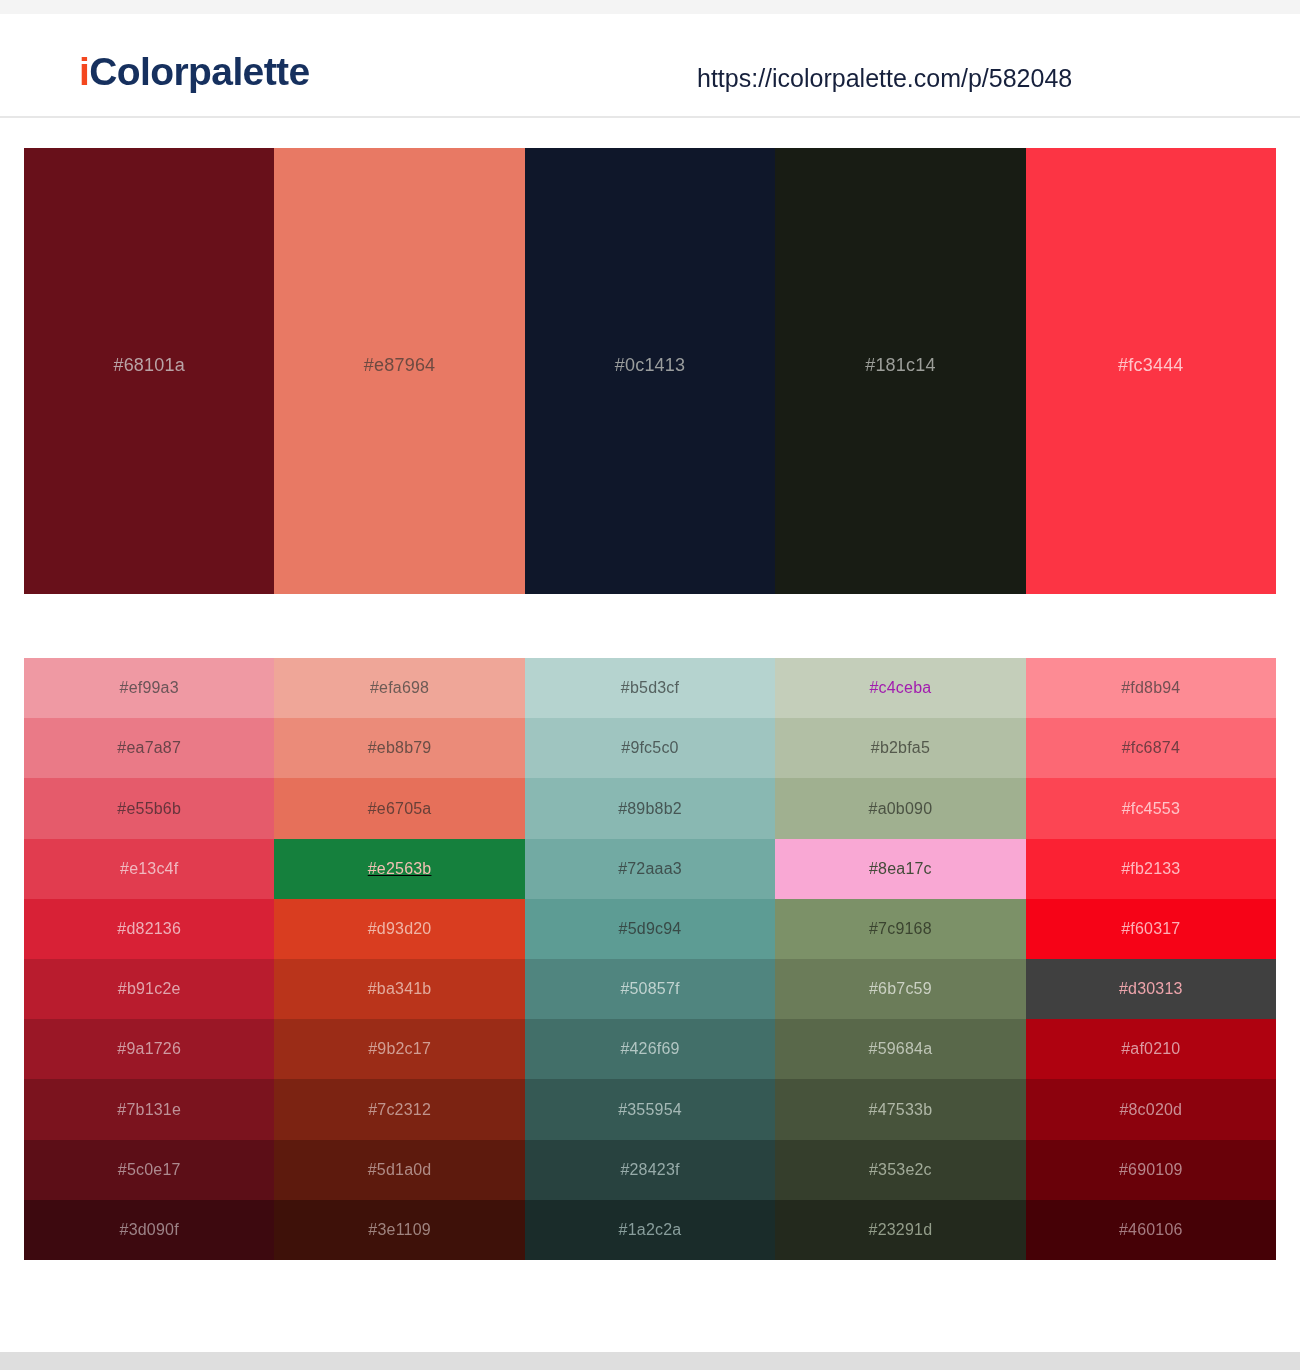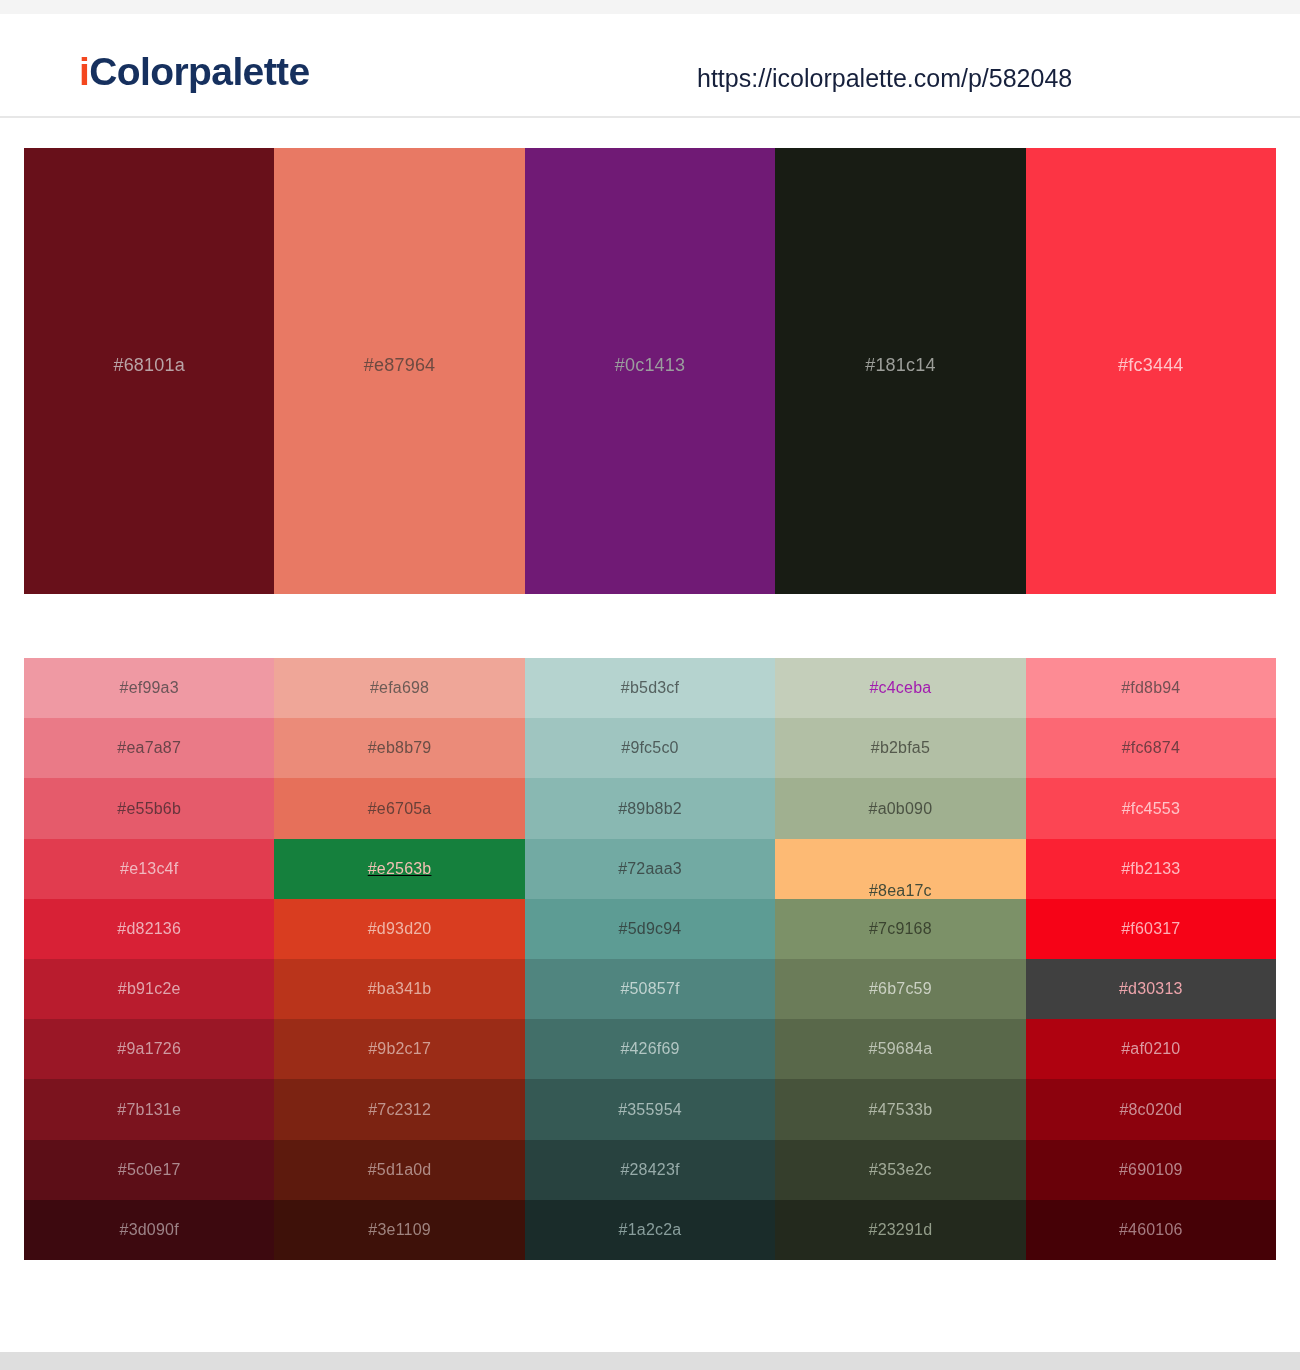--- a/index.html
+++ b/index.html
@@ -136,21 +136,21 @@
     <div class="page-url">https://icolorpalette.com/p/582048</div>
   </div>
 
   <div class="main-strip">
       <div class="main-swatch" style="background: rgb(104, 16, 26);">
         <span class="main-label" style="color: rgb(185, 163, 166);">#68101a</span>
       </div>
       <div class="main-swatch" style="background: rgb(232, 121, 100);">
         <span class="main-label" style="color: rgb(109, 74, 65);">#e87964</span>
       </div>
-      <div class="main-swatch" style="background: #701a75;">
+      <div class="main-swatch" style="background: #0f172a;">
         <span class="main-label" style="color: rgb(154, 157, 157);">#0c1413</span>
       </div>
       <div class="main-swatch" style="background: rgb(24, 28, 20);">
         <span class="main-label" style="color: rgb(156, 158, 153);">#181c14</span>
       </div>
       <div class="main-swatch" style="background: rgb(252, 52, 68);">
         <span class="main-label" style="color: rgb(255, 196, 201);">#fc3444</span>
       </div>
     </div>
 
@@ -254,21 +254,21 @@
       <div class="grid-col">
         <div class="grid-cell" style="background: rgb(196, 206, 186);">
           <span class="cell-label" style="color: #a21caf;">#c4ceba</span>
         </div>
         <div class="grid-cell" style="background: rgb(178, 191, 165);">
           <span class="cell-label" style="color: rgb(84, 89, 76);">#b2bfa5</span>
         </div>
         <div class="grid-cell" style="background: rgb(160, 176, 144);">
           <span class="cell-label" style="color: rgb(75, 82, 67);">#a0b090</span>
         </div>
-        <div class="grid-cell" style="background: #fdba74; align-items: flex-end;">
+        <div class="grid-cell" style="background: #f9a8d4;">
           <span class="cell-label" style="color: rgb(67, 75, 57);">#8ea17c</span>
         </div>
         <div class="grid-cell" style="background: rgb(124, 145, 104);">
           <span class="cell-label" style="color: rgb(59, 68, 48);">#7c9168</span>
         </div>
         <div class="grid-cell" style="background: rgb(107, 124, 89);">
           <span class="cell-label" style="color: rgb(203, 209, 195);">#6b7c59</span>
         </div>
         <div class="grid-cell" style="background: rgb(89, 104, 74);">
           <span class="cell-label" style="color: rgb(189, 196, 181);">#59684a</span>

